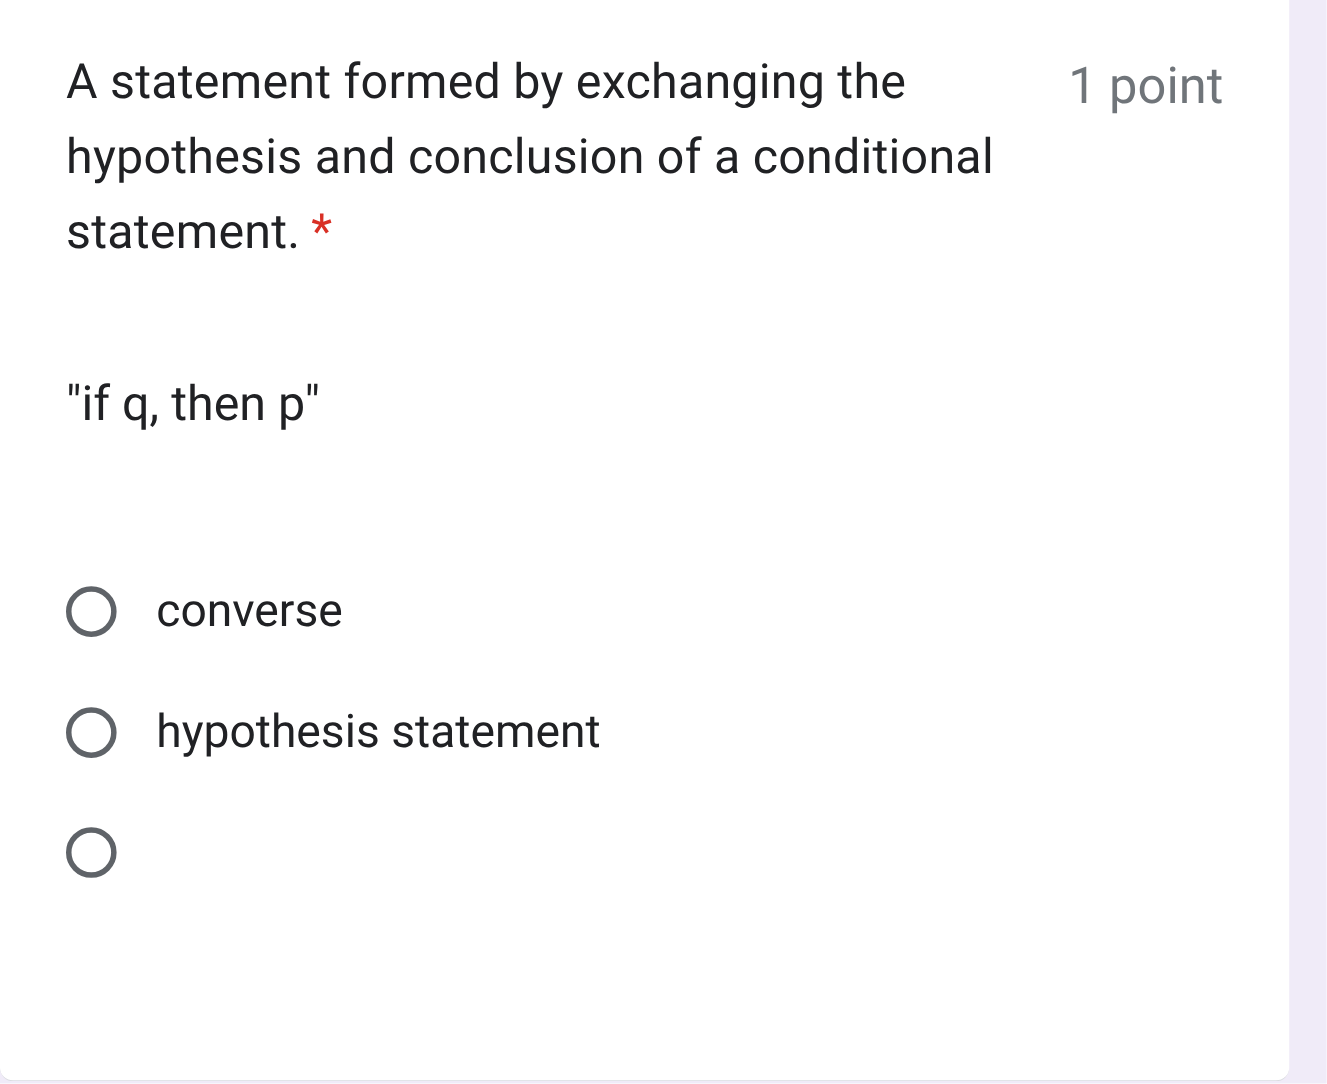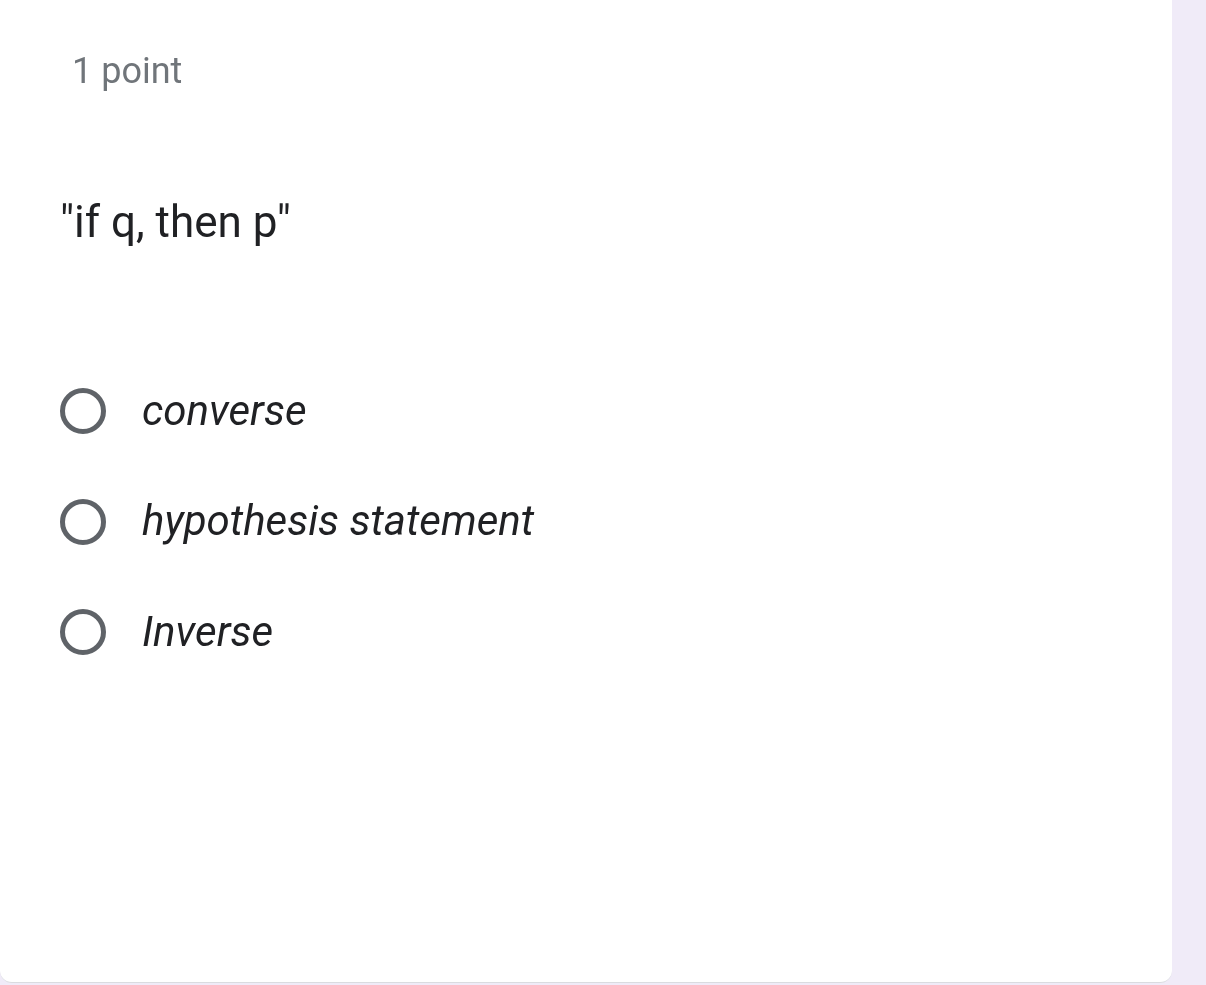--- a/index.html
+++ b/index.html
@@ -38,35 +38,34 @@
       letter-spacing: 0.2px;
     }
     .required-star {
       color: #d93025;
       font-size: 44px;
       line-height: 1.55;
       margin-left: 6px;
     }
     .points {
       color: #70757a;
-      font-size: 36px;
+      font-size: 46px;
       line-height: 1.55;
       white-space: nowrap;
       margin-left: 12px;
       padding-top: 4px;
     }
     .question-sub {
       font-size: 44px;
       color: #202124;
       line-height: 1.55;
       margin-top: 88px;
     }
     .options {
       margin-top: 100px;
-      font-style: italic;
     }
     .option-row {
       display: flex;
       align-items: center;
       gap: 36px;
       padding: 30px 0;
       cursor: pointer;
     }
     .radio-outer {
       width: 46px;
@@ -80,32 +79,35 @@
       font-size: 42px;
       color: #202124;
       line-height: 1.2;
     }
   </style>
 </head>
 <body>
 
 <div class="card">
   <div class="question-header">
+    <div class="question-text-block">
+      <span class="question-line">A statement formed by exchanging the hypothesis and conclusion of a conditional statement.</span>
+      <span class="required-star">*</span>
+    </div>
     <div class="points">1 point</div>
   </div>
 
   <div class="question-sub">"if q, then p"</div>
 
   <div class="options">
     <label class="option-row">
       <span class="radio-outer"></span>
       <span class="option-label">converse</span>
     </label>
     <label class="option-row">
       <span class="radio-outer"></span>
       <span class="option-label">hypothesis statement</span>
     </label>
     <label class="option-row">
       <span class="radio-outer"></span>
-      <span class="option-label">Inverse</span>
     </label>
   </div>
 </div>
 
 </body></html>

